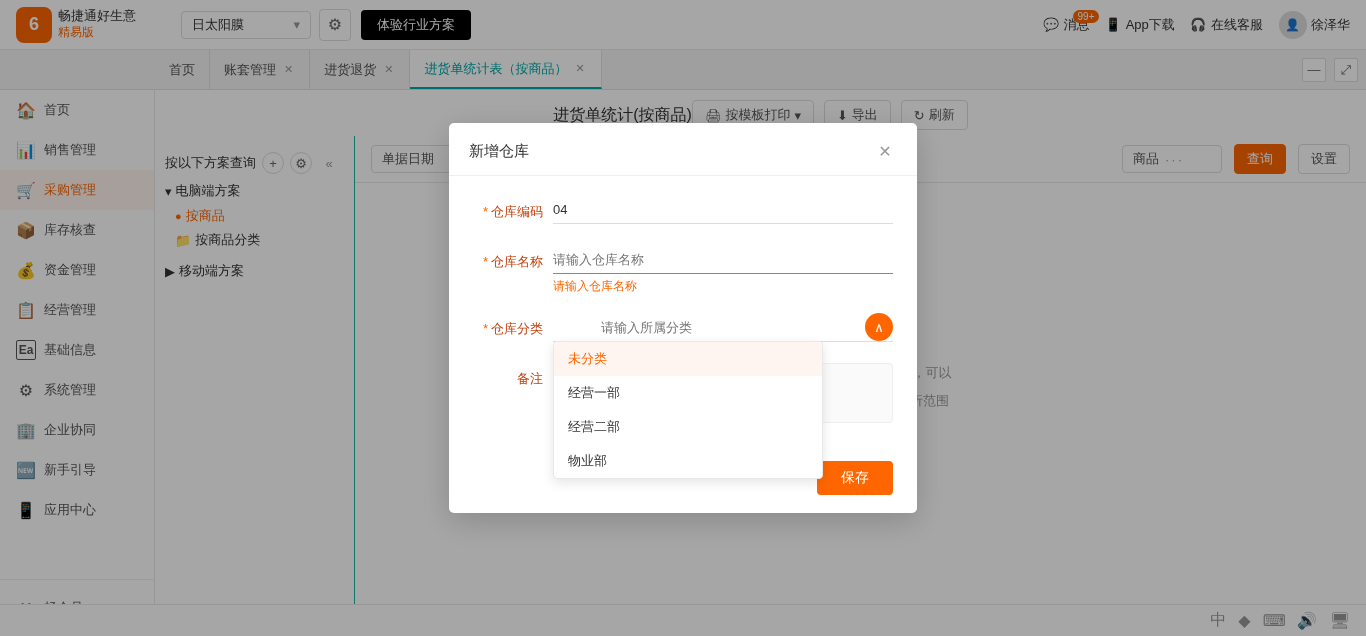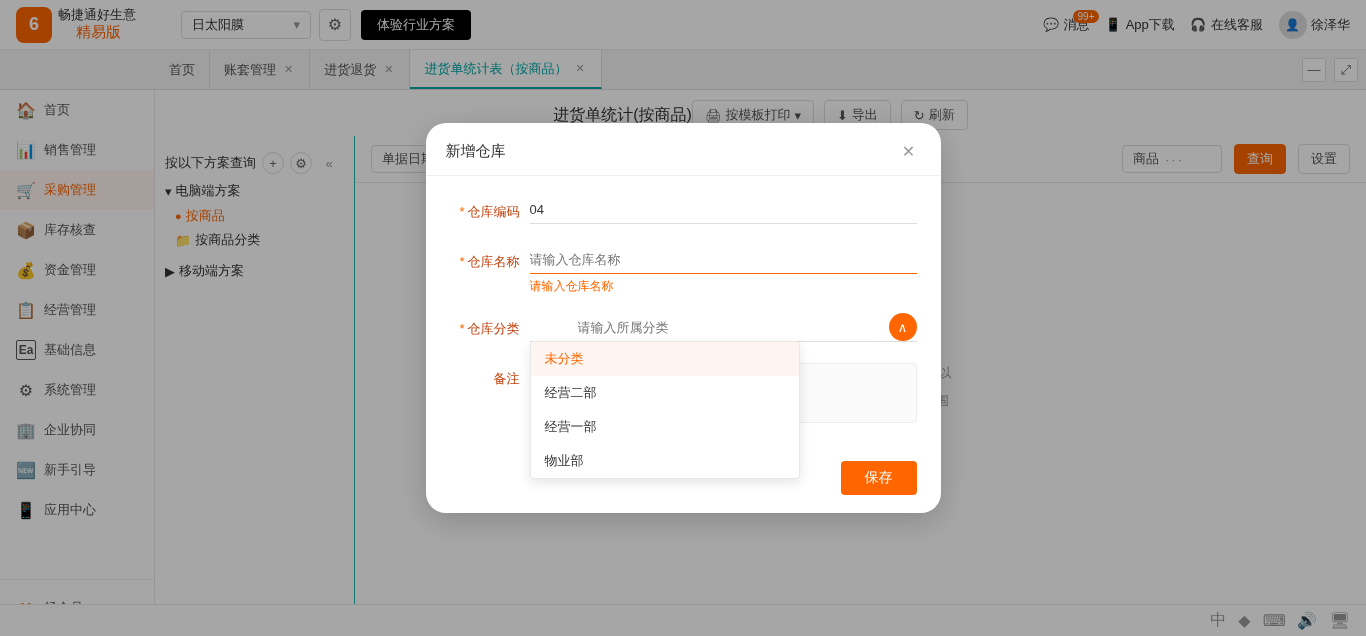--- a/index.html
+++ b/index.html
@@ -29,21 +29,21 @@
       border-radius: 8px;
       display: flex;
       align-items: center;
       justify-content: center;
       color: #fff;
       font-weight: bold;
       font-size: 18px;
       margin-right: 6px;
     }
     .logo-text { font-size: 13px; color: #333; line-height: 1.3; }
-    .logo-sub { font-size: 15px; color: #f60; margin-left: 18px; }
+    .logo-sub { font-size: 12px; color: #f60; }
     .header-store-selector {
       display: flex;
       align-items: center;
       border: 1px solid #ddd;
       border-radius: 4px;
       padding: 4px 10px;
       margin-left: 10px;
       min-width: 130px;
       cursor: pointer;
       color: #333;
@@ -301,22 +301,22 @@
       top: 0; left: 0;
       width: 1366px; height: 636px;
       background: rgba(0,0,0,0.35);
       z-index: 100;
       display: flex;
       align-items: center;
       justify-content: center;
     }
     .modal {
       background: #fff;
-      border-radius: 20px;
-      width: 515px;
+      border-radius: 5px;
+      width: 468px;
       max-height: 560px;
       box-shadow: 0 8px 32px rgba(0,0,0,0.18);
       position: relative;
       overflow: visible;
     }
     .modal-header {
       padding: 16px 20px 12px;
       border-bottom: 1px solid #f0f0f0;
       display: flex;
       align-items: center;
@@ -708,22 +708,22 @@
       </div>
 
       <div class="form-row" style="position:relative;">
         <span class="form-label required">仓库分类</span>
         <div class="form-select-wrap">
           <input class="form-select-input" type="text" placeholder="请输入所属分类" style="">
           <div class="form-select-arrow">∧</div>
 
           <div class="dropdown-panel">
             <div class="dropdown-item selected">未分类</div>
+            <div class="dropdown-item">经营一部</div>
             <div class="dropdown-item">经营二部</div>
-            <div class="dropdown-item">经营一部</div>
             <div class="dropdown-item">物业部</div>
           </div>
         </div>
       </div>
 
       <div class="form-row">
         <span class="form-label">备注</span>
         <textarea class="textarea-input" style=""></textarea>
       </div>
     </div>

